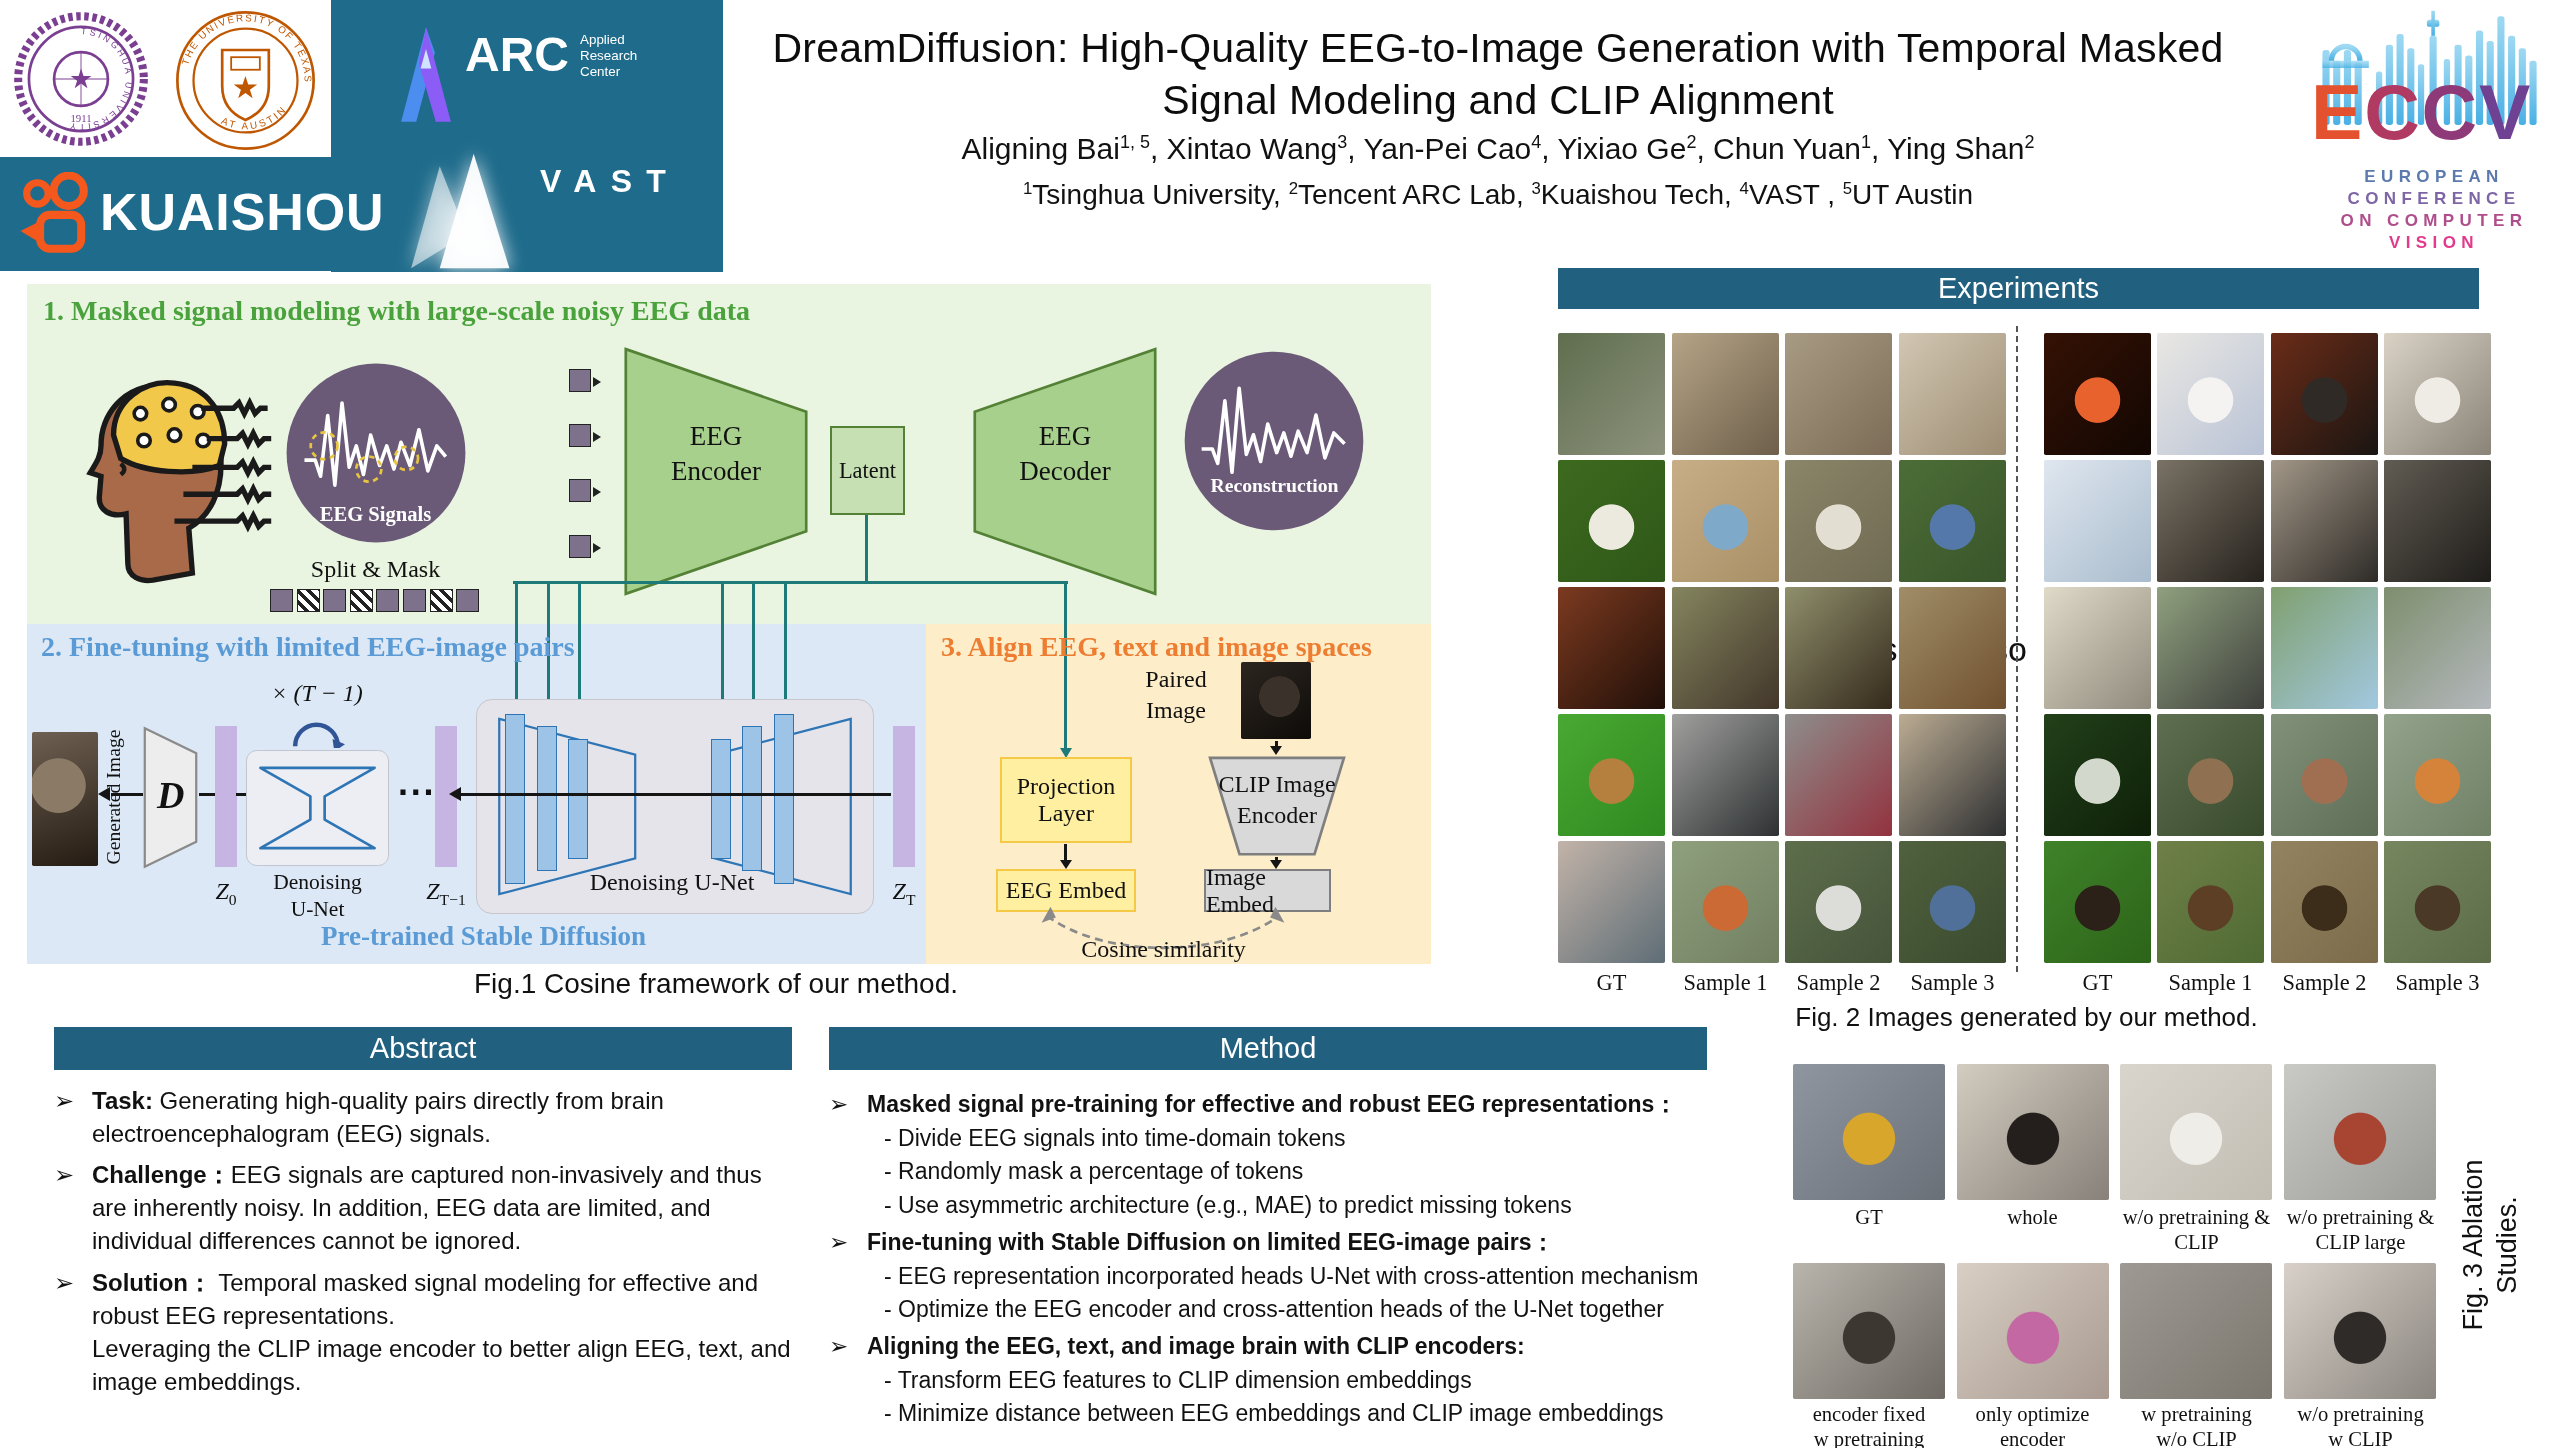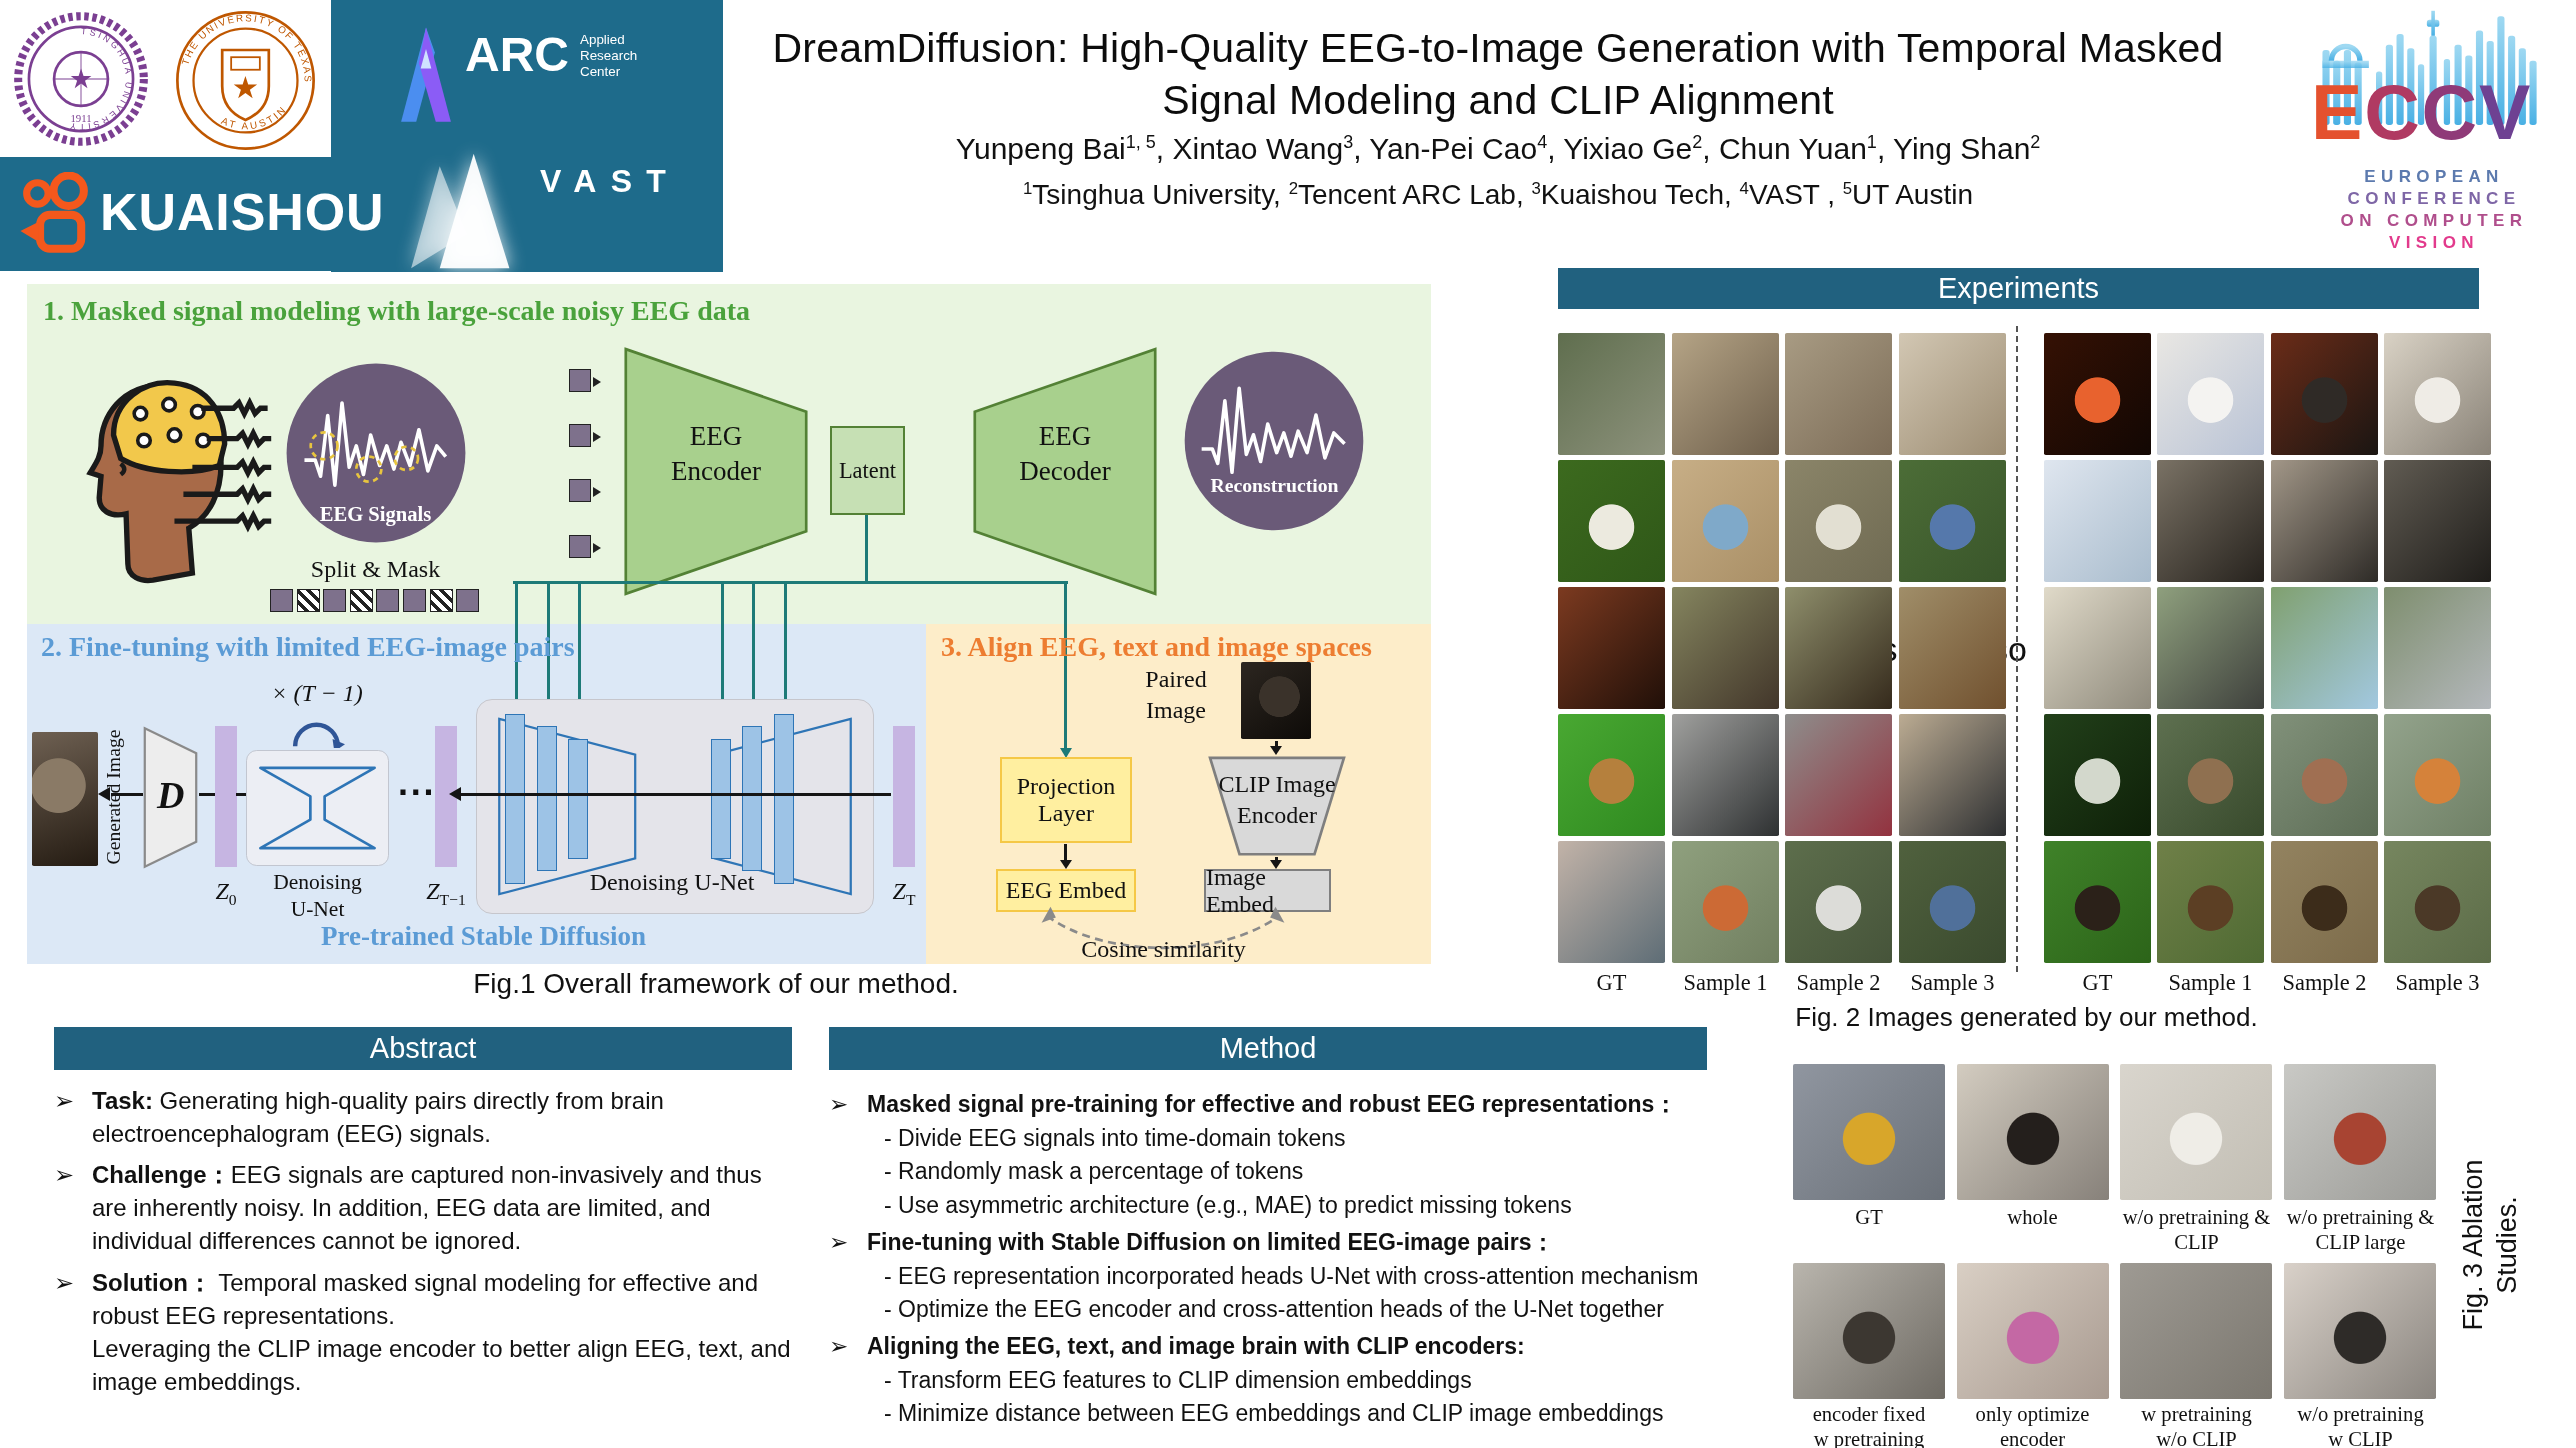--- a/index.html
+++ b/index.html
@@ -110,21 +110,21 @@
 <div class="abs kstxt" style="left:100px;top:182px">KUAISHOU</div>
 
 <svg class="abs" style="left:404px;top:134px;filter:drop-shadow(0 0 9px rgba(255,255,255,.9))" width="134" height="138" viewBox="0 0 150 154">
   <polygon points="8,150 40,36 70,112" fill="#ffffff" opacity=".55"></polygon>
   <polygon points="40,150 78,22 118,150" fill="#ffffff" opacity=".95"></polygon>
 </svg>
 <div class="abs vasttxt" style="left:540px;top:163px">VAST</div>
 
 <div class="abs title1" style="left:733px;top:25px;width:1530px">DreamDiffusion: High-Quality EEG-to-Image Generation with Temporal Masked</div>
 <div class="abs title2" style="left:733px;top:77px;width:1530px">Signal Modeling and CLIP Alignment</div>
-<div class="abs authors" id="authors" style="left:733px;top:132px;width:1530px"><span>Yunpeng Bai</span><sup>1, 5</sup><span>, Xintao Wang</span><sup>3</sup><span>, Yan-Pei Cao</span><sup>4</sup><span>, Yixiao Ge</span><sup>2</sup><span>, Chun Yuan</span><sup>1</sup><span>, Ying Shan</span><sup>2</sup></div>
+<div class="abs authors" id="authors" style="left:733px;top:132px;width:1530px"><span>Aligning Bai</span><sup>1, 5</sup><span>, Xintao Wang</span><sup>3</sup><span>, Yan-Pei Cao</span><sup>4</sup><span>, Yixiao Ge</span><sup>2</sup><span>, Chun Yuan</span><sup>1</sup><span>, Ying Shan</span><sup>2</sup></div>
 <div class="abs affils" id="affils" style="left:733px;top:179px;width:1530px"><sup>1</sup><span>Tsinghua University, </span><sup>2</sup><span>Tencent ARC Lab, </span><sup>3</sup><span>Kuaishou Tech, </span><sup>4</sup><span>VAST , </span><sup>5</sup><span>UT Austin</span></div>
 
 <svg class="abs" style="left:2322px;top:9px" width="224" height="116" viewBox="0 0 250 130">
   <defs>
       <linearGradient id="sky" x1="0" y1="0" x2="0" y2="1">
         <stop offset="0" stop-color="#9fd9f2"></stop>
         <stop offset="1" stop-color="#49b0e4"></stop>
       </linearGradient>
     </defs>
   <g fill="url(#sky)">
@@ -330,21 +330,21 @@
 <div class="abs ybox" style="left:996px;top:869px;width:140px;height:43px">
   <span class="slbl">EEG Embed</span>
 </div>
 <svg class="abs" style="left:1029px;top:905px" width="268" height="50" viewBox="0 0 300 56">
   <path d="M20,12 C84,60 216,60 280,12" fill="none" stroke="#8a8a8a" stroke-width="3" stroke-dasharray="9 6"></path>
   <polygon points="14,20 24,2 30,14" fill="#8a8a8a"></polygon>
   <polygon points="286,20 276,2 270,14" fill="#8a8a8a"></polygon>
 </svg>
 <div class="abs serif ctr" style="left:1047px;top:936px;width:233px;font-size:24px">Cosine similarity</div>
 
-<div class="abs ctr" style="left:358px;top:968px;width:716px;font-size:28px">Fig.1 Overall framework of our method.</div>
+<div class="abs ctr" style="left:358px;top:968px;width:716px;font-size:28px">Fig.1 Cosine framework of our method.</div>
 
 <div class="abs bar" style="left:1558px;top:268px;width:921px;height:41px">
   <span>Experiments</span>
 </div>
 <div id="fragments">
     <div class="frag" style="left: 1873px; top: 630px;">is</div>
     <div class="frag" style="left: 1991px; top: 630px;">so</div>
     <div class="frag" style="left: 2123px; top: 630px;">In</div>
     <div class="frag" style="left: 2284px; top: 630px;">re</div>
     <div class="frag" style="left: 2367px; top: 630px;">t</div>

